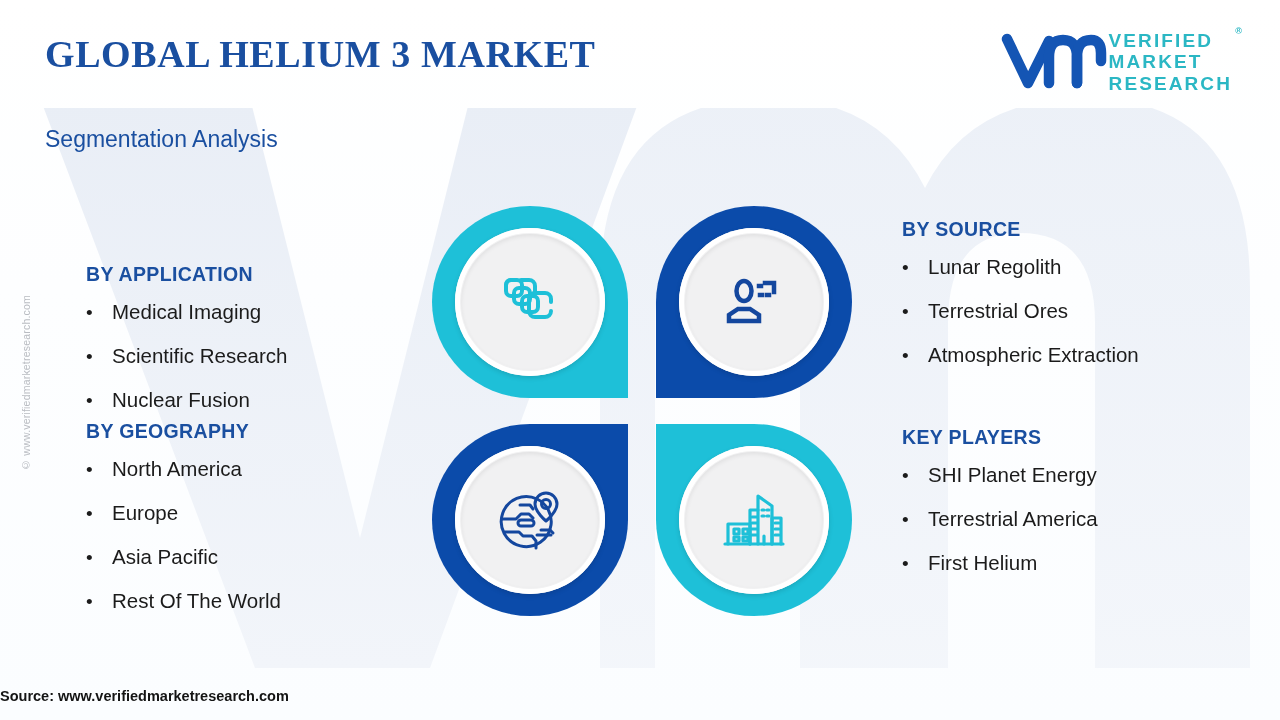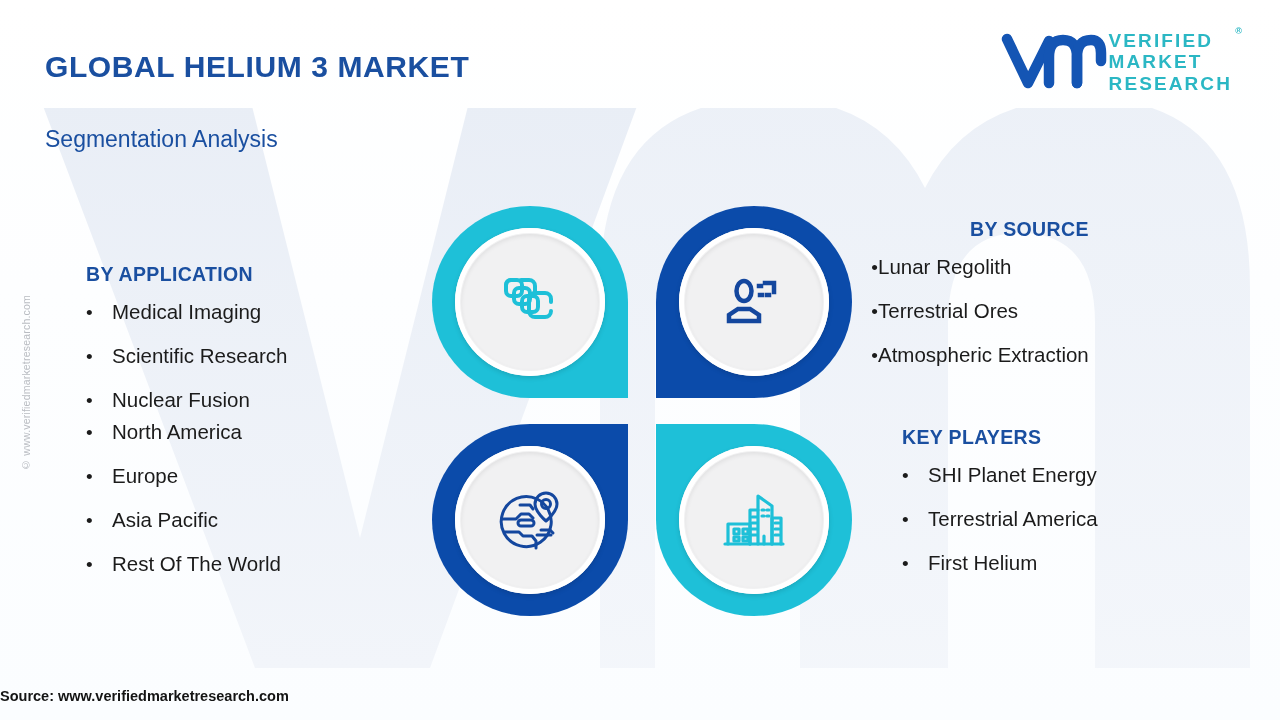--- a/index.html
+++ b/index.html
@@ -32,27 +32,28 @@
     width: 1280px;
     height: 560px;
     z-index: 0;
     pointer-events: none;
   }
 
   
   .title {
     position: absolute;
     left: 45px;
-    top: 50px;
-    font-size: 30px;
+    top: 32px;
+    font-size: 38px;
     font-weight: 700;
     letter-spacing: 0.6px;
     color: #1A4FA0;
     z-index: 5;
     white-space: nowrap;
+    font-family: Liberation Serif, serif;
   }
   .subtitle {
     position: absolute;
     left: 45px;
     top: 126px;
     font-size: 23px;
     font-weight: 400;
     color: #1A4FA0;
     z-index: 5;
     white-space: nowrap;
@@ -129,21 +130,21 @@
   .block li .dot {
     width: 26px;
     flex: 0 0 26px;
     font-size: 19px;
     color: #1b1b1b;
     line-height: 1;
   }
 
   #blk-application { left: 86px; top: 227px; margin-top: 36px; }
   #blk-geography   { left: 86px; top: 420px; }
-  #blk-source      { left: 852px; top: 218px; text-align: right; }
+  #blk-source      { left: 902px; top: 218px; }
   #blk-players     { left: 902px; top: 426px; }
 
   
   .petals {
     position: absolute;
     left: 432px;
     top: 206px;
     width: 420px;
     height: 410px;
     z-index: 4;
@@ -258,20 +259,21 @@
         <span>Scientific Research</span>
       </li>
       <li>
         <span class="dot">•</span>
         <span>Nuclear Fusion</span>
       </li>
     </ul>
   </div>
 
   <div class="block" id="blk-geography">
+    <h3>BY GEOGRAPHY</h3>
     <ul>
       <li>
         <span class="dot">•</span>
         <span>North America</span>
       </li>
       <li>
         <span class="dot">•</span>
         <span>Europe</span>
       </li>
       <li>

